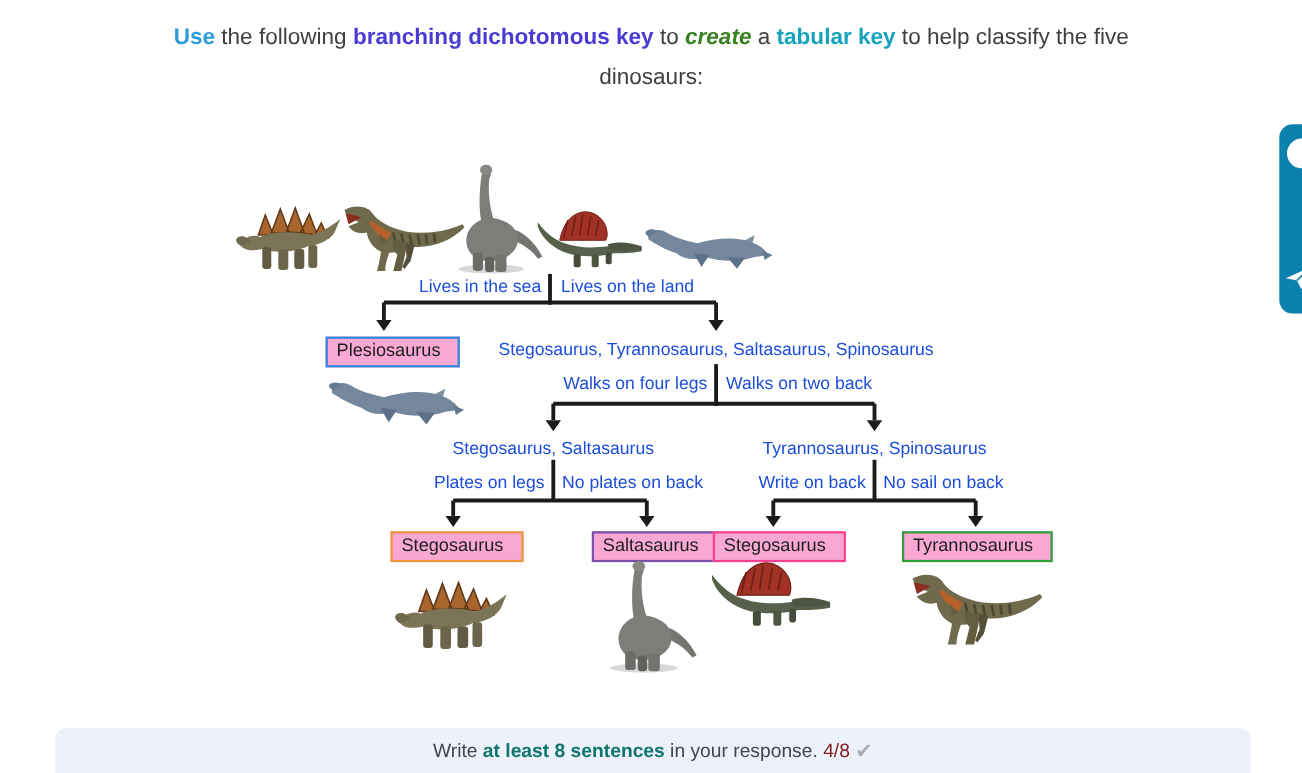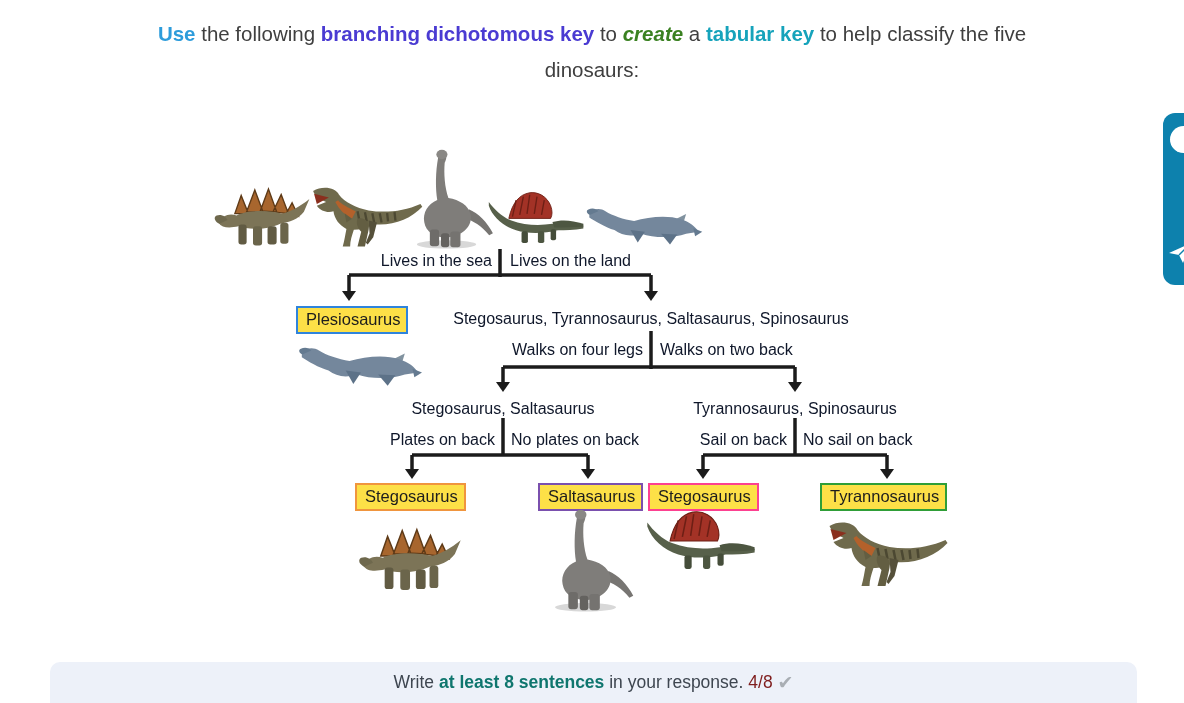--- a/index.html
+++ b/index.html
@@ -13,24 +13,24 @@
   .tc-use     { color:#2d9cdb; font-weight:700; }
   .tc-plain   { color:#3f3f3f; font-weight:400; }
   .tc-branch  { color:#4a3bd2; font-weight:700; }
   .tc-create  { color:#3a8121; font-weight:700;font-style:italic; }
   .tc-tabular { color:#16a3bb; font-weight:700; }
 
   
   .connectors { position:absolute; left:0; top:0; width:1184px; height:703px;
                 pointer-events:none; }
   .dino { position:absolute; }
-  .lbl  { position:absolute; font-size:16px; color:#0f172a; white-space:nowrap; }
+  .lbl  { position:absolute; font-size:16px; color:#1d4ed8; white-space:nowrap; }
   .lbl.center { transform:translateX(-50%); }
-  .box  { position:absolute; background:#fde047; border:2.5px solid #000;
-          font-size:16.5px; color:#1d1d1d; padding:2px 6px 3px 8px; white-space:nowrap; }
+  .box  { position:absolute; background:#f9a8d4; border:2.5px solid #000;
+          font-size:16.5px; color:#1d1d1d; padding:2px 16px 3px 8px; white-space:nowrap; }
   .box-plesio { border-color:#2f84dd; }
   .box-stego  { border-color:#f0953e; }
   .box-salta  { border-color:#7a50ae; }
   .box-spino  { border-color:#fc4191; }
   .box-trex   { border-color:#2f9e38; }
 
   
   .side-panel { position:absolute; right:-6px; top:113px; width:27px; height:172px;
                 background:#0d81ad; border-radius:12px 0 0 12px; overflow:hidden; }
   .bubble-icon { position:absolute; left:7px; top:13px; width:27px; height:27px;
@@ -162,23 +162,23 @@
     </svg>
 
   <div class="lbl center" style="left:651px;top:310px">Stegosaurus, Tyrannosaurus, Saltasaurus, Spinosaurus</div>
 
   <div class="lbl" style="right:541px;top:341px">Walks on four legs</div>
   <div class="lbl" style="left:660px;top:341px">Walks on two back</div>
 
   <div class="lbl center" style="left:503px;top:400px">Stegosaurus, Saltasaurus</div>
   <div class="lbl center" style="left:795px;top:400px">Tyrannosaurus, Spinosaurus</div>
 
-  <div class="lbl" style="right:689px;top:431px">Plates on back</div>
+  <div class="lbl" style="right:689px;top:431px">Plates on legs</div>
   <div class="lbl" style="left:511px;top:431px">No plates on back</div>
-  <div class="lbl" style="right:397px;top:431px">Sail on back</div>
+  <div class="lbl" style="right:397px;top:431px">Write on back</div>
   <div class="lbl" style="left:803px;top:431px">No sail on back</div>
 
   <div class="box box-stego" style="left:355px;top:483px">Stegosaurus</div>
   <div class="box box-salta" style="left:538px;top:483px">Saltasaurus</div>
   <div class="box box-spino" style="left:648px;top:483px">Stegosaurus</div>
   <div class="box box-trex" style="left:820px;top:483px">Tyrannosaurus</div>
 
   <svg class="dino" style="left:352px;top:513px;width:118px;height:78px">
       <use href="#sym-stego"></use>
     </svg>

